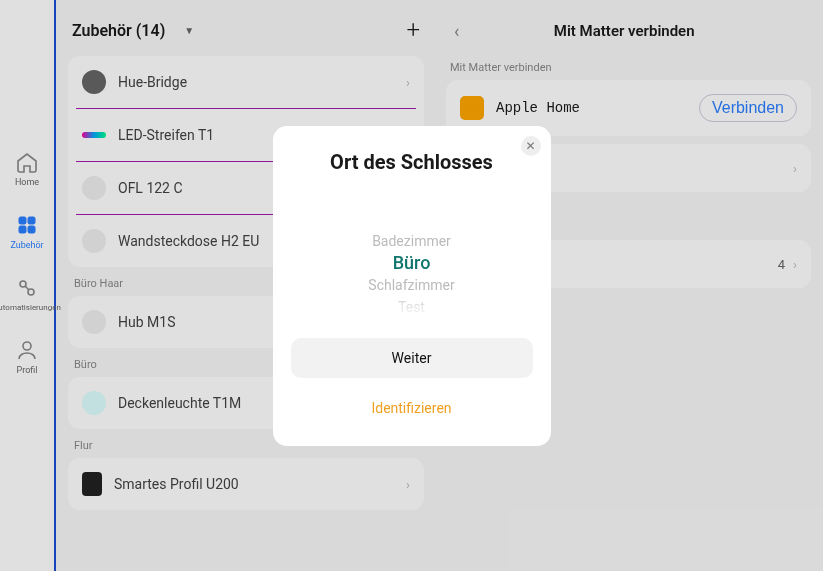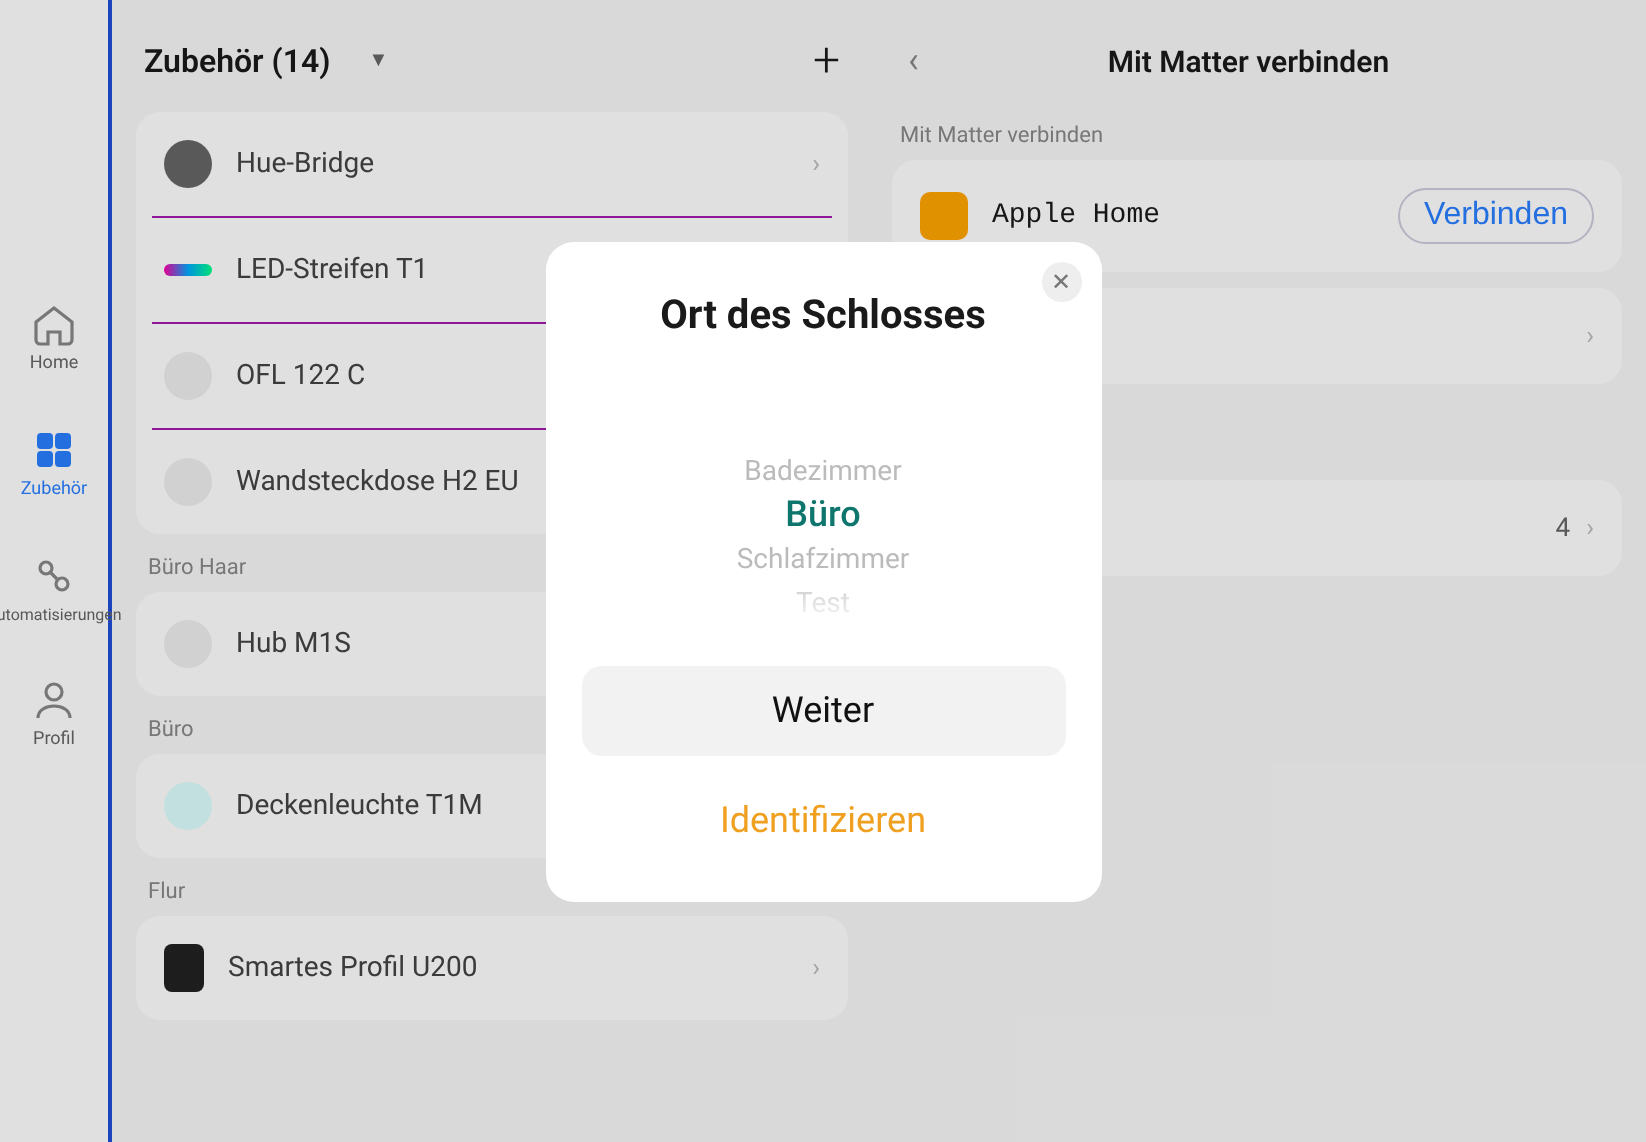--- a/index.html
+++ b/index.html
@@ -62,21 +62,21 @@
   .picker-item.selected { font-size: 18px; font-weight: 500; color: #0f766e; }
   .picker-highlight { position: absolute; left: 10px; right: 10px; top: 44px; height: 26px; background: #ececec; border-radius: 6px; z-index: -1; }
   .picker-wrap { position: relative; }
   .picker-wrap::before, .picker-wrap::after {
     content: ""; position: absolute; left: 0; right: 0; height: 28px; z-index: 2;
     pointer-events: none;
   }
   .picker-wrap::before { top: 0; background: linear-gradient(#fff, rgba(255,255,255,0)); }
   .picker-wrap::after { bottom: 0; background: linear-gradient(rgba(255,255,255,0), #fff); }
   
-  .modal-btn { width: 100%; padding: 12px 0; text-align: center; border-radius: 10px; font-size: 18px; cursor: pointer; }
+  .modal-btn { width: 100%; padding: 12px 0; text-align: center; border-radius: 10px; font-size: 14px; cursor: pointer; }
   .modal-btn.primary { background: #f2f2f2; color: #111; margin-bottom: 10px; }
   .modal-btn.link { color: #f0a020; background: transparent; }
   
   
   .ic-hue { background: #666; }
   .ic-led { background: linear-gradient(90deg,#f0a,#0af,#0f8); height: 6px; border-radius: 3px; margin-top: 9px; margin-bottom: 9px; }
   .ic-ofl { background: #eee; }
   .ic-wand { background: #eee; }
   .ic-hub { background: #eee; }
   .ic-deck { background: #dff; }

